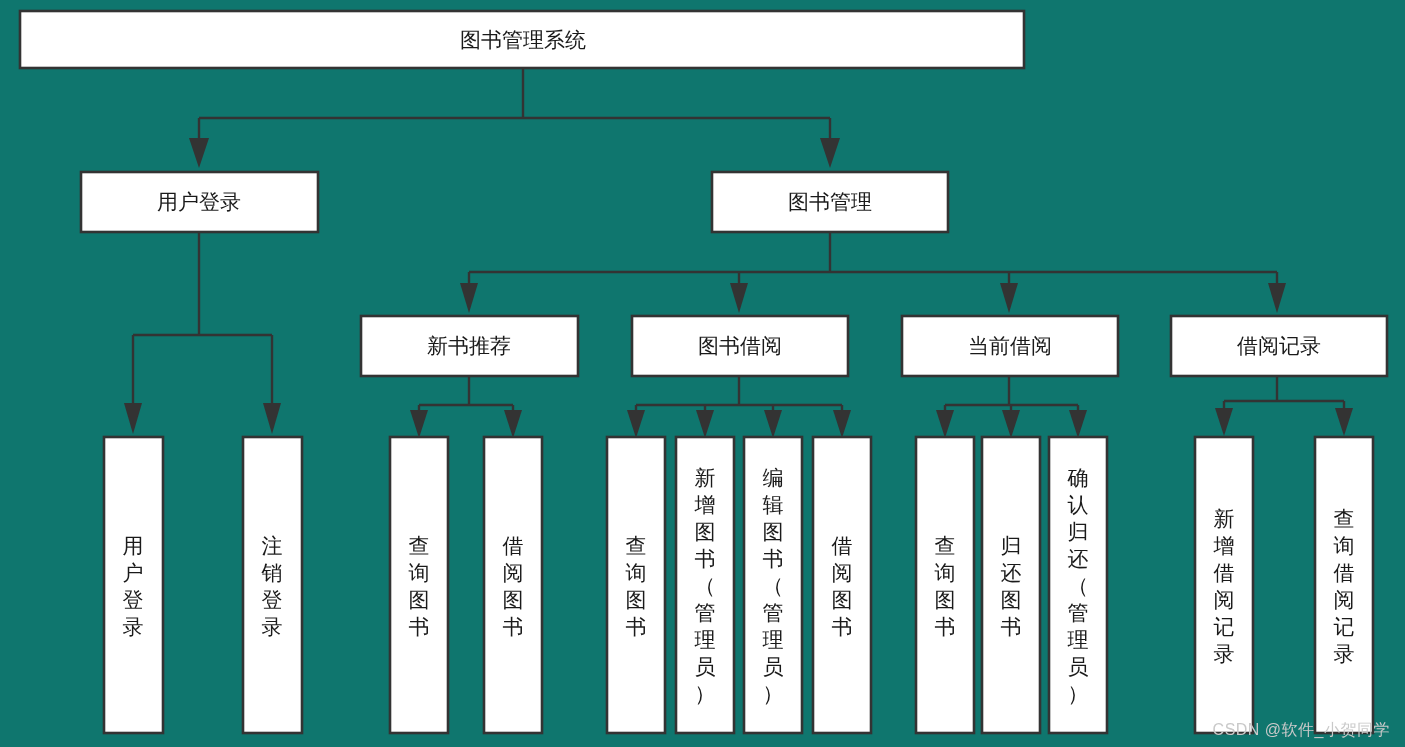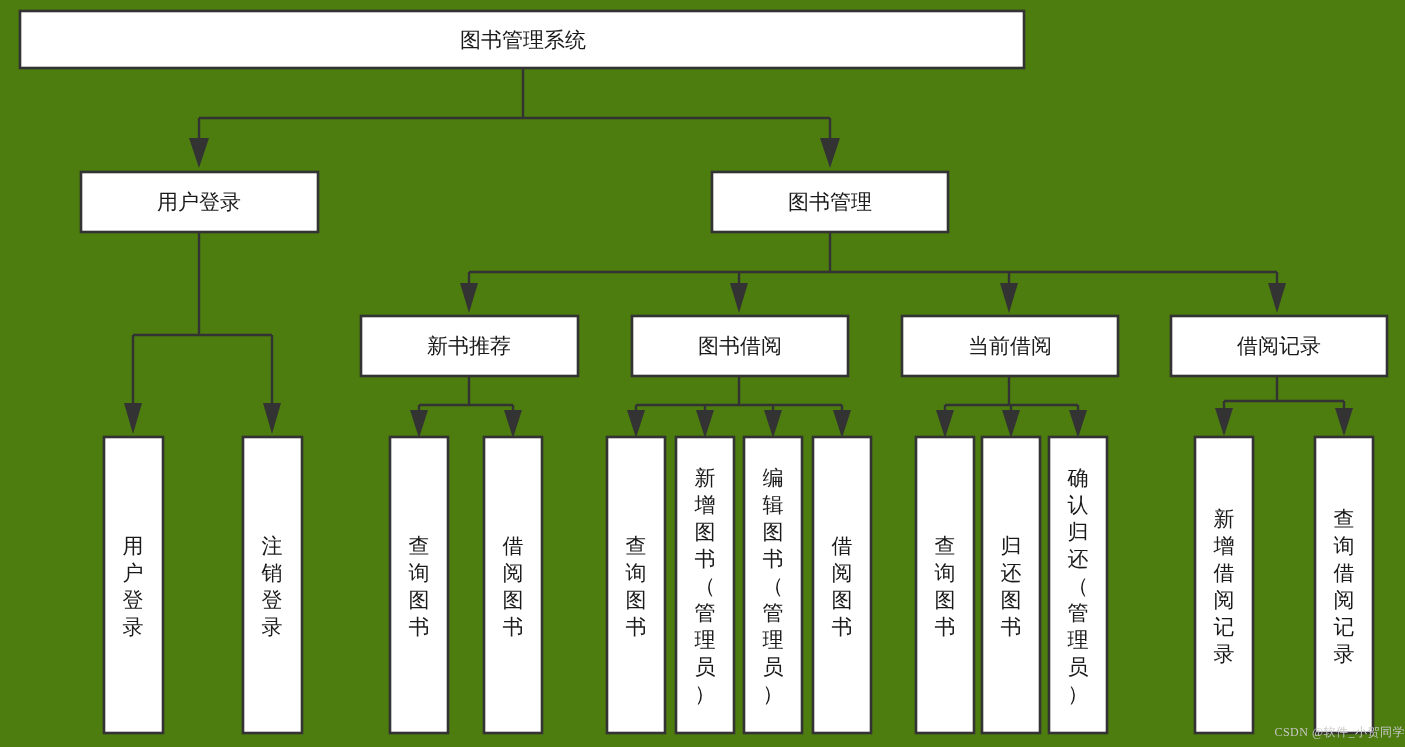--- a/index.html
+++ b/index.html
@@ -10,21 +10,21 @@
   body {
     width: 1405px;
     height: 747px;
     font-family: "Liberation Sans", "DejaVu Sans", sans-serif;
     overflow: hidden;
   }
   #diagram-root {
     position: relative;
     width: 1405px;
     height: 747px;
-    background: #4d7c0f;
+    background: #0f766e;
   }
   svg.diagram-canvas {
     position: absolute;
     left: 0;
     top: 0;
     width: 1405px;
     height: 747px;
     display: block;
   }
   .node-box {
@@ -50,24 +50,24 @@
     dominant-baseline: middle;
   }
   .node-label-v {
     font-family: "Liberation Sans", "DejaVu Sans", sans-serif;
     font-size: 21px;
     fill: #1a1a1a;
     text-anchor: middle;
   }
   .watermark-text {
     position: absolute;
-    right: 0;
+    right: 15px;
     bottom: 6px;
-    font-family: Liberation Serif, serif;
-    font-size: 12px;
+    font-family: Liberation Sans, sans-serif;
+    font-size: 16px;
     color: #c9c9c9;
     letter-spacing: 0.5px;
     white-space: nowrap;
     user-select: none;
   }
 </style>
 </head>
 <body>
 
 <div id="diagram-root">

